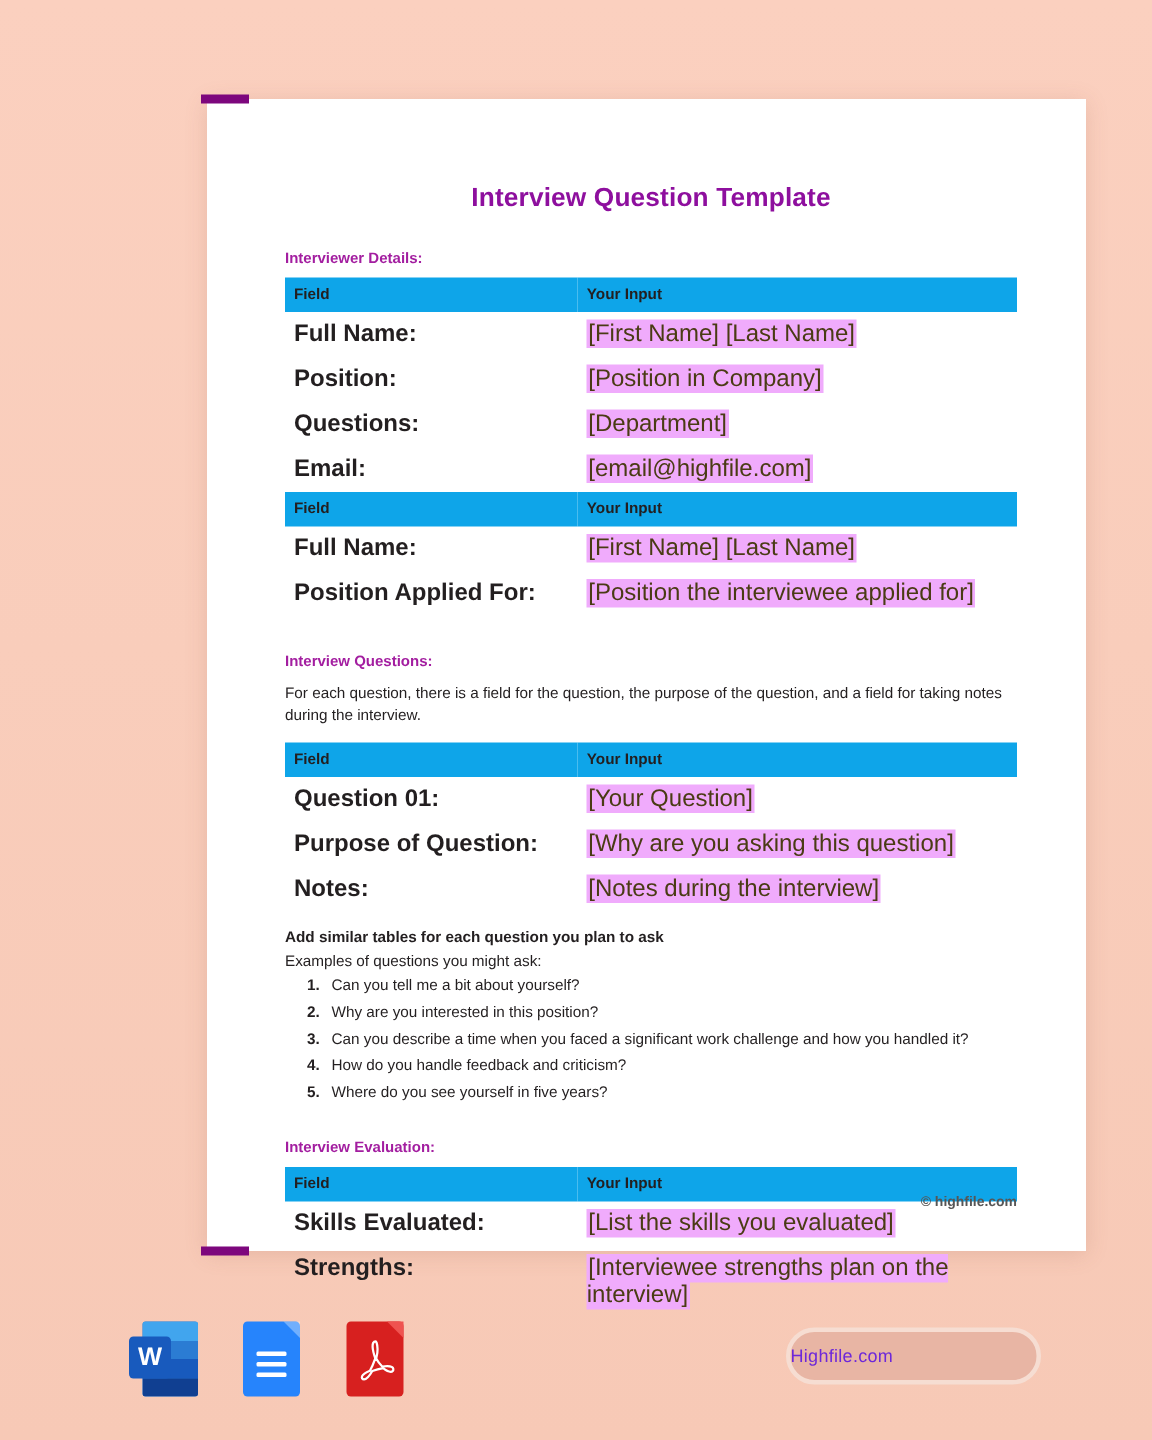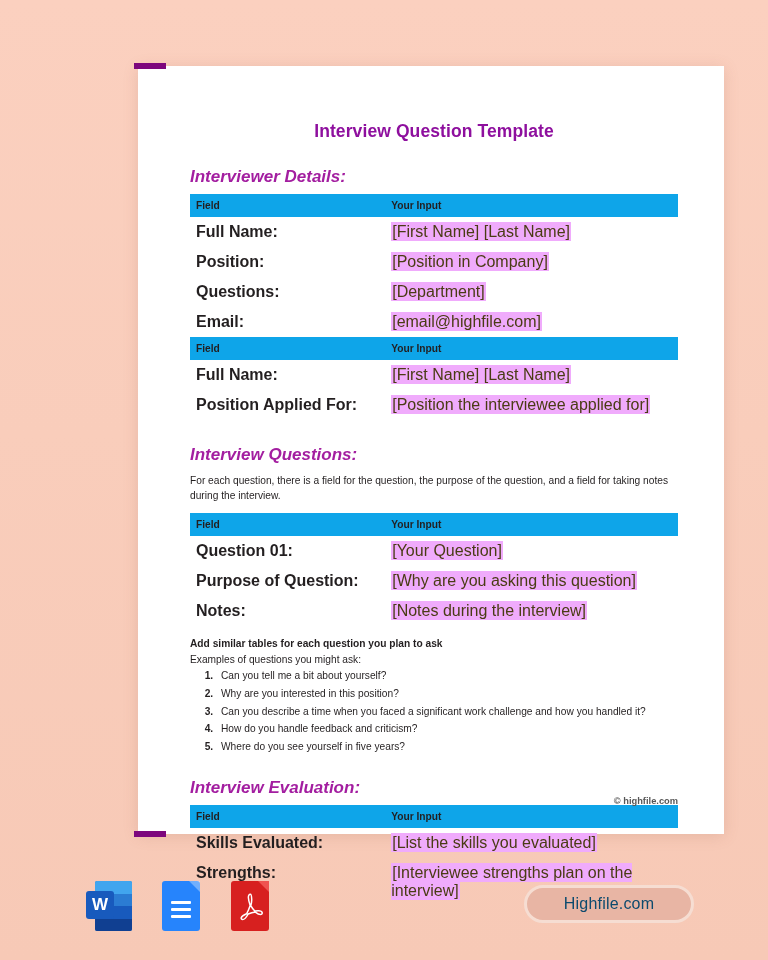--- a/index.html
+++ b/index.html
@@ -57,26 +57,25 @@
     text-align: center;
     font-size: 17.5px;
     font-weight: bold;
     color: #8e0f9e;
     letter-spacing: 0.1px;
     margin-top: 55px;
   }
 
   
   .section-heading {
-    font-size: 17px;
+    font-size: 10px;
     font-weight: bold;
     color: #a31ea0;
     margin-top: 25px;
     margin-bottom: 7px;
-    font-style: italic;
   }
 
   
   .tbl {
     width: 100%;
     border-collapse: collapse;
     table-layout: fixed;
   }
   .tbl col.c1 { width: 40%; }
   .tbl col.c2 { width: 60%; }
@@ -254,24 +253,24 @@
   
   .brand-pill {
     position: absolute;
     right: 74px;
     top: 19px;
     width: 170px;
     height: 38px;
     border-radius: 19px;
     background: #e8b5a4;
     border: 3px solid #f6ddd2;
-    color: #0c4a6e;
-    font-size: 16px;
+    color: #6d28d9;
+    font-size: 12px;
     line-height: 32px;
-    text-align: center;
+    text-align: left;
     letter-spacing: 0.2px;
   }
 </style>
 </head>
 <body>
 
 <div class="page-wrap">
   <div class="page"></div>
   <div class="accent-bar top"></div>
   <div class="accent-bar bottom"></div>

